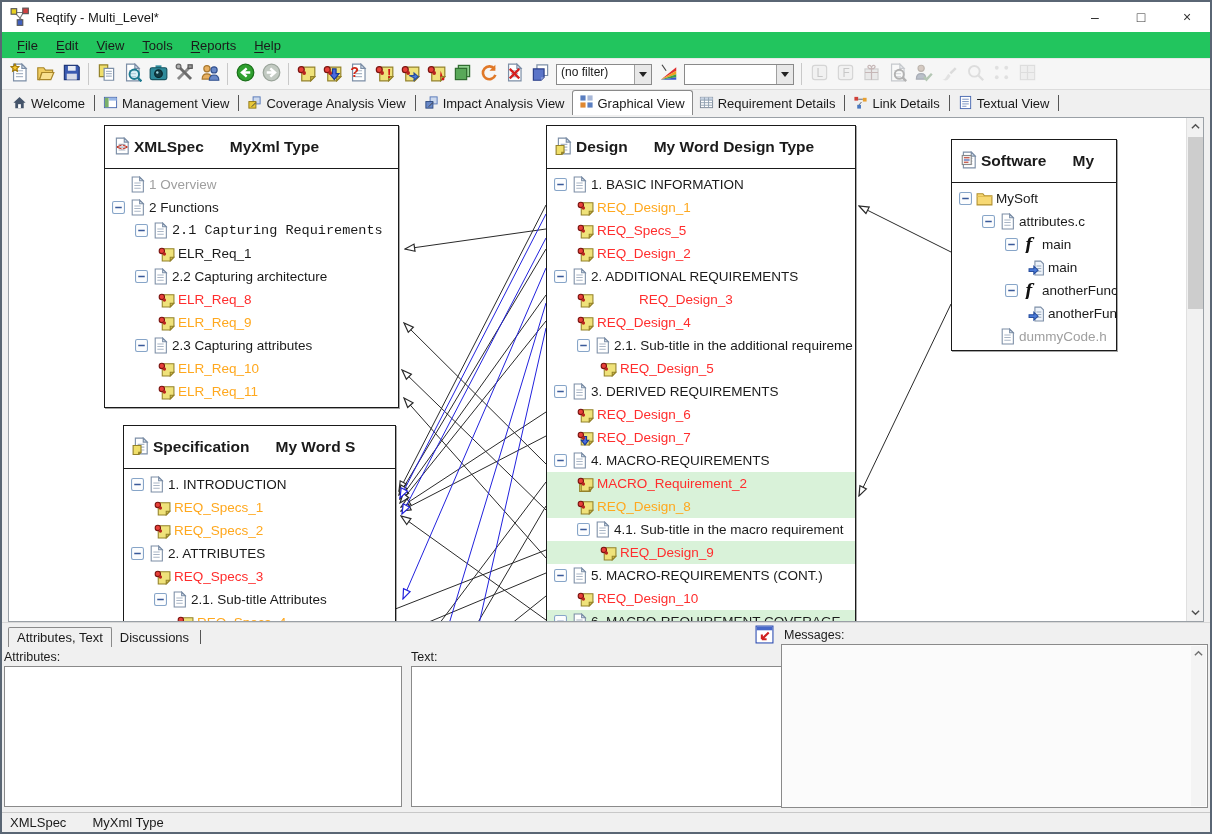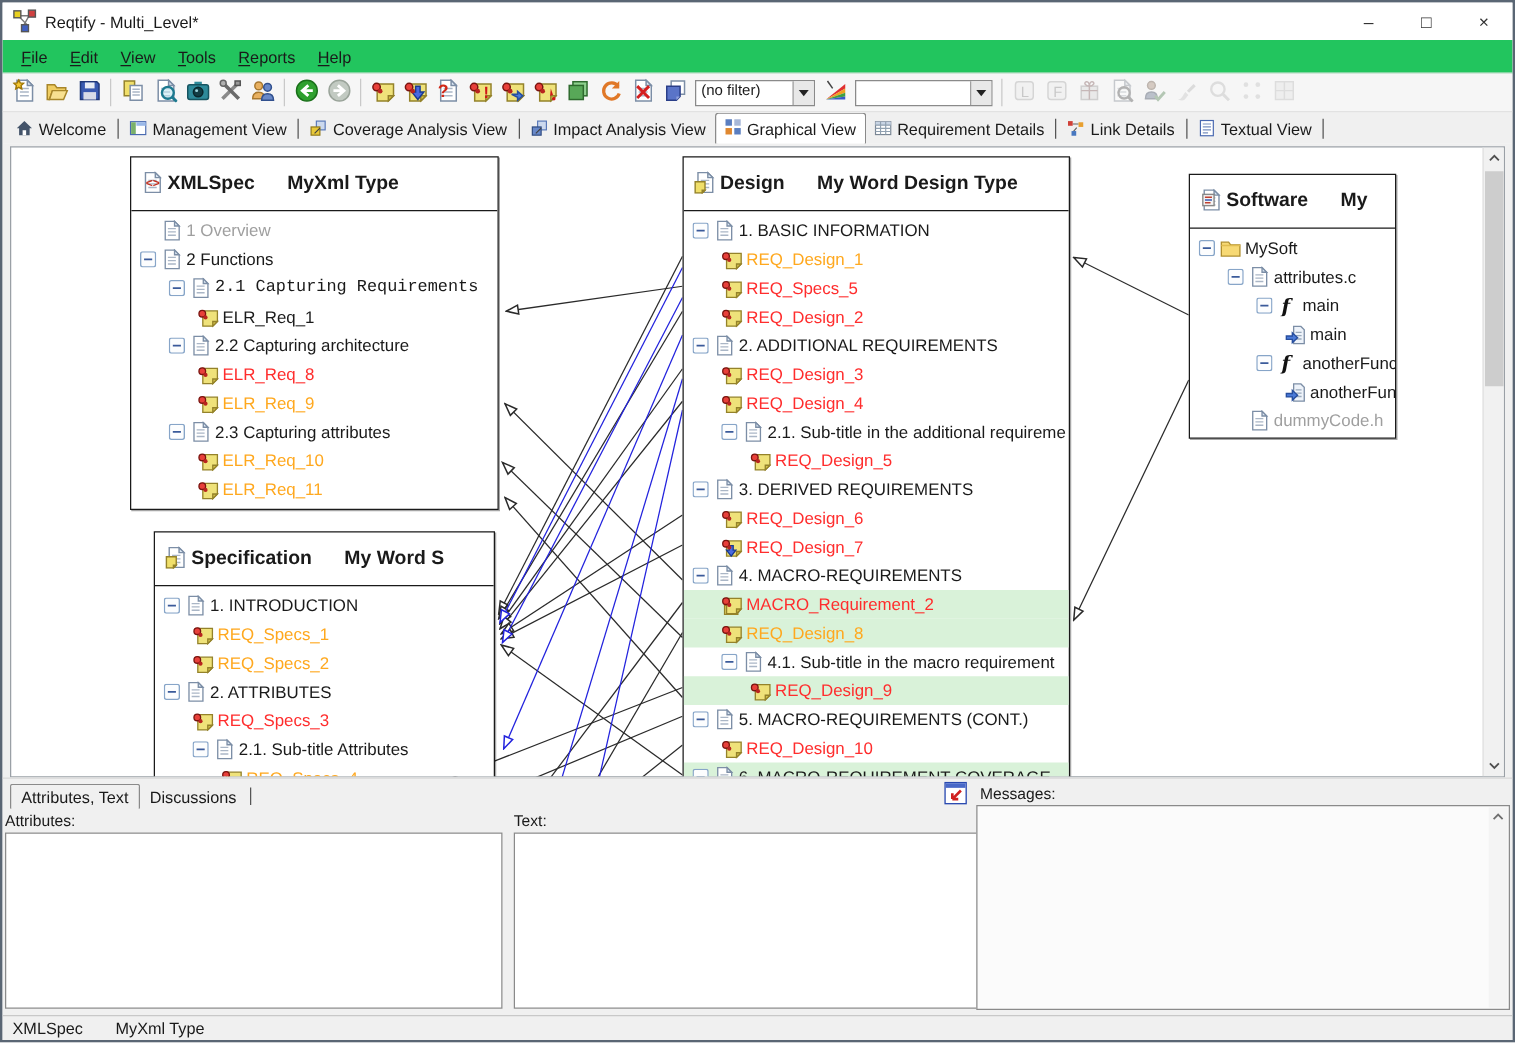--- a/index.html
+++ b/index.html
@@ -796,21 +796,21 @@
               </span>
               <span class="ti">
                 <svg viewBox="0 0 16 16">
                   <path d="M3 1h7l3.5 3.5V15H3z" fill="#fff" stroke="#7c8ea6"></path>
                   <path d="M10 1l3.5 3.5H10z" fill="#dce8f4" stroke="#7c8ea6"></path>
                   <path d="M5 6.5h6M5 9h6M5 11.5h6" stroke="#aab6c6" fill="none"></path>
                 </svg>
               </span>
               <span class="tlabel c-black">2. ADDITIONAL REQUIREMENTS</span>
             </div>
-            <div class="trow" style="padding-left: 30px;">
+            <div class="trow" style="padding-left: 30px; gap: 42px;">
               <span class="ti">
                 <svg viewBox="0 0 16 16">
                   <path d="M4 3.5h11v8L11.5 15H4z" fill="#efe27a" stroke="#94822a"></path>
                   <path d="M15 11.5L11.5 15v-3.5z" fill="#d6c348" stroke="#94822a"></path>
                   <circle cx="3.6" cy="5.6" r="2.5" fill="#e8403a" stroke="#7a1410"></circle>
                   <circle cx="6" cy="8.4" r="1.6" fill="#b8241e"></circle>
                 </svg>
               </span>
               <span class="tlabel c-red">REQ_Design_3</span>
             </div>

